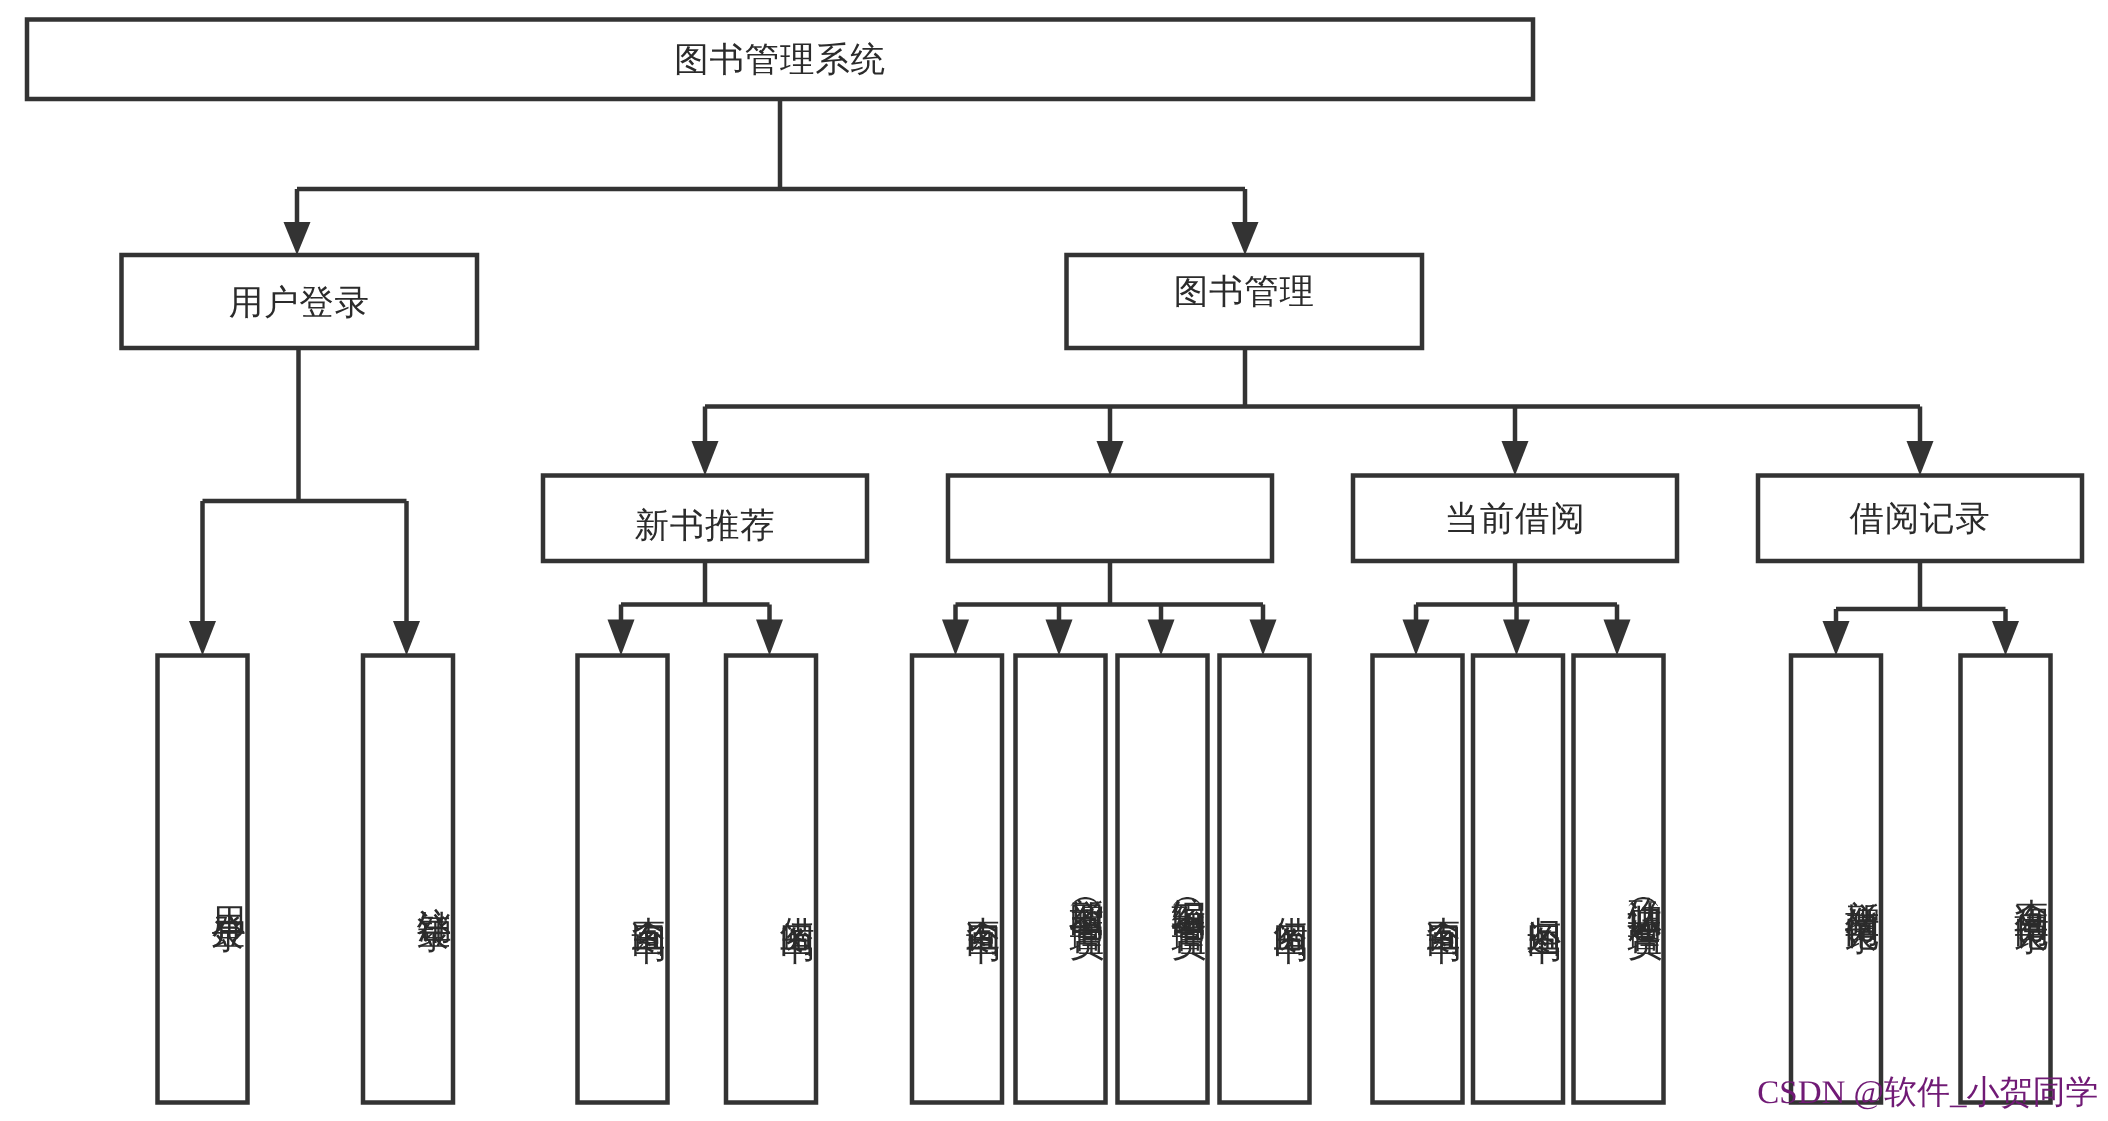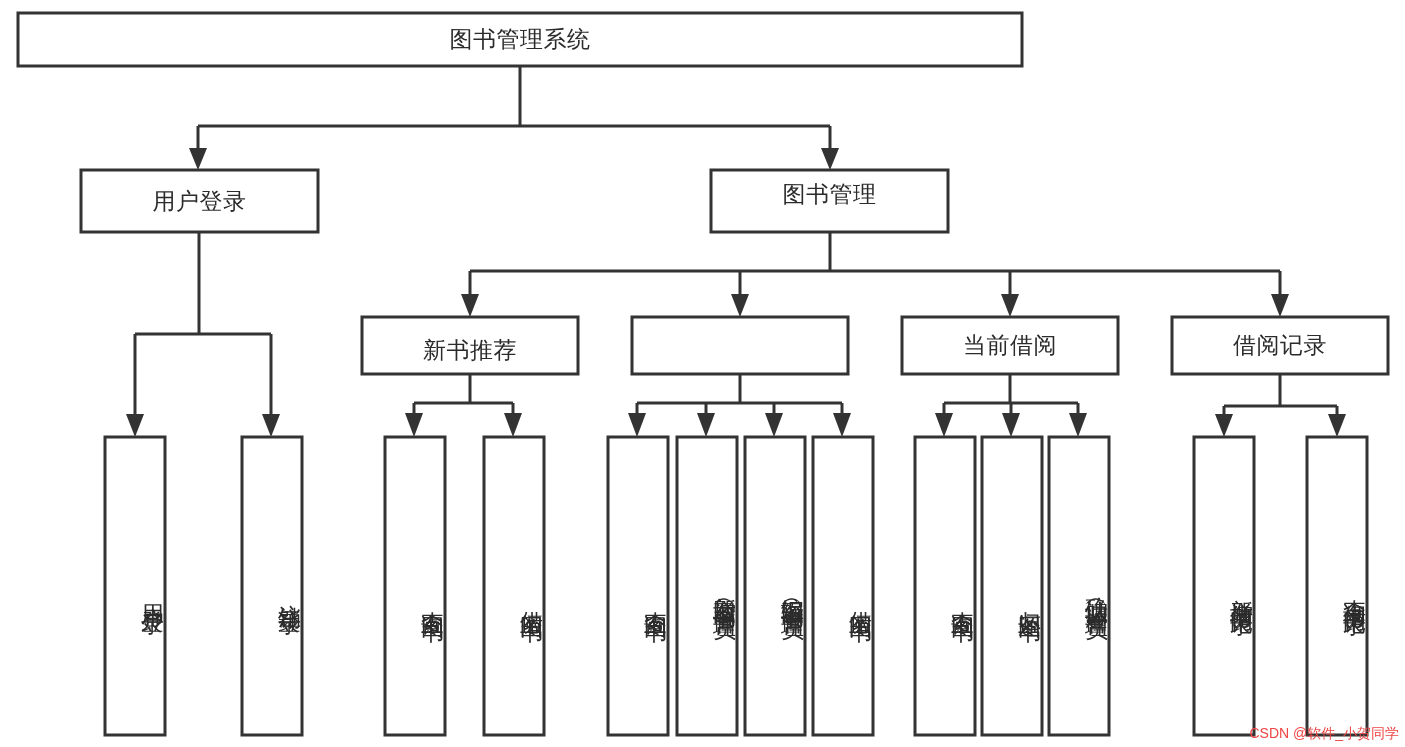--- a/index.html
+++ b/index.html
@@ -67,23 +67,23 @@
     padding-top: 4px;
     justify-content: center;
   }
   .vert-label.tall {
     align-items: flex-start;
   }
   .watermark {
     position: absolute;
     right: 6px;
     bottom: 4px;
-    font-size: 14px;
-    color: #ef4444;
-    font-family: Liberation Sans, sans-serif;
+    font-size: 22px;
+    color: #701a75;
+    font-family: Liberation Serif, serif;
     white-space: nowrap;
     pointer-events: none;
   }
 </style>
 </head>
 <body>
 
 <div id="diagram-root">
 
   <svg id="flow-svg" viewBox="0 0 1405 747" xmlns="http://www.w3.org/2000/svg">

